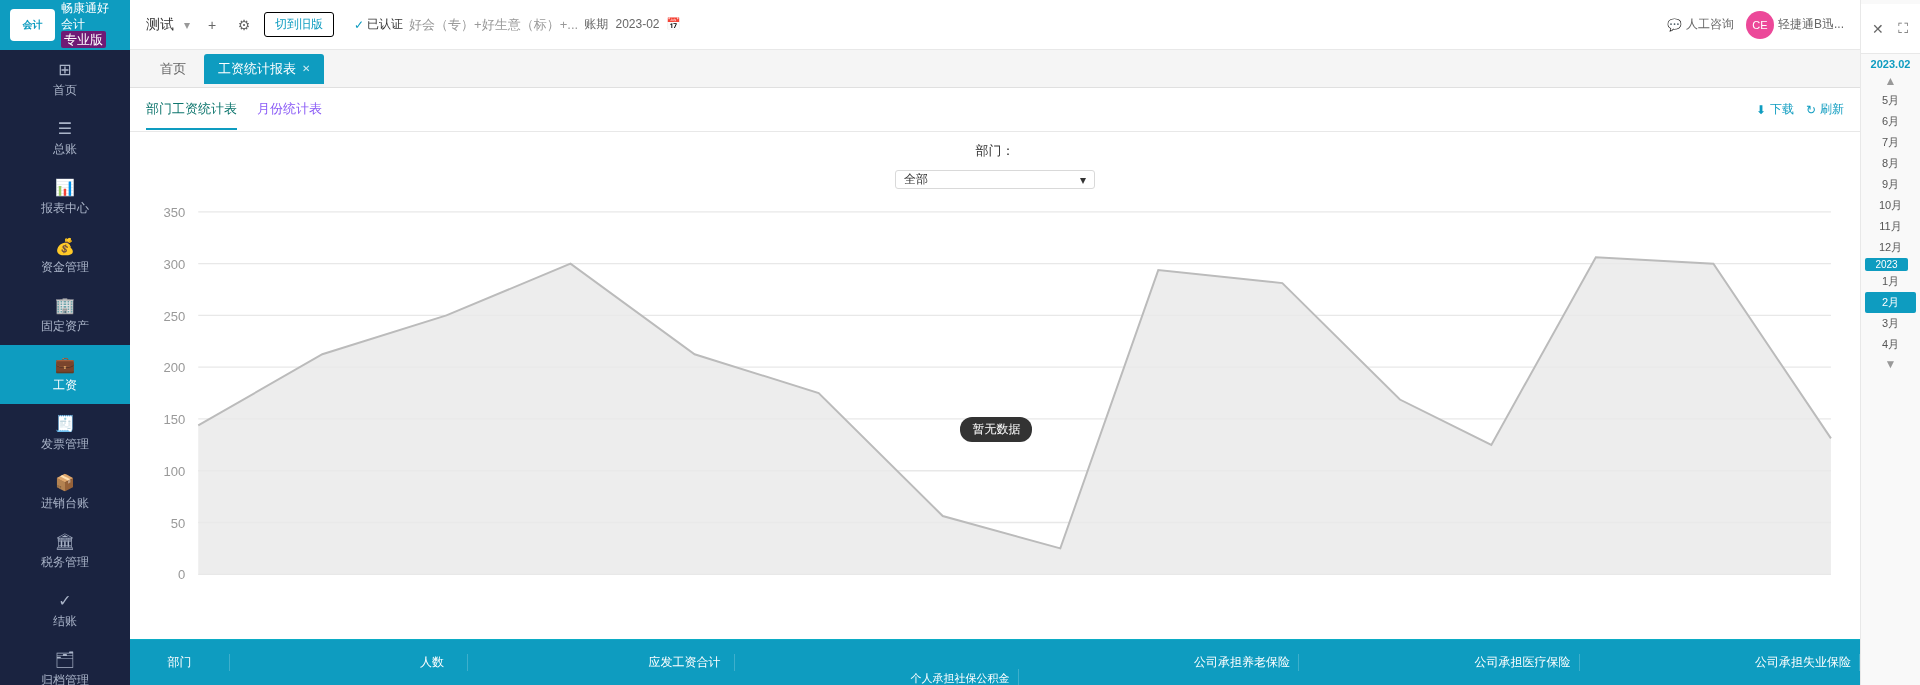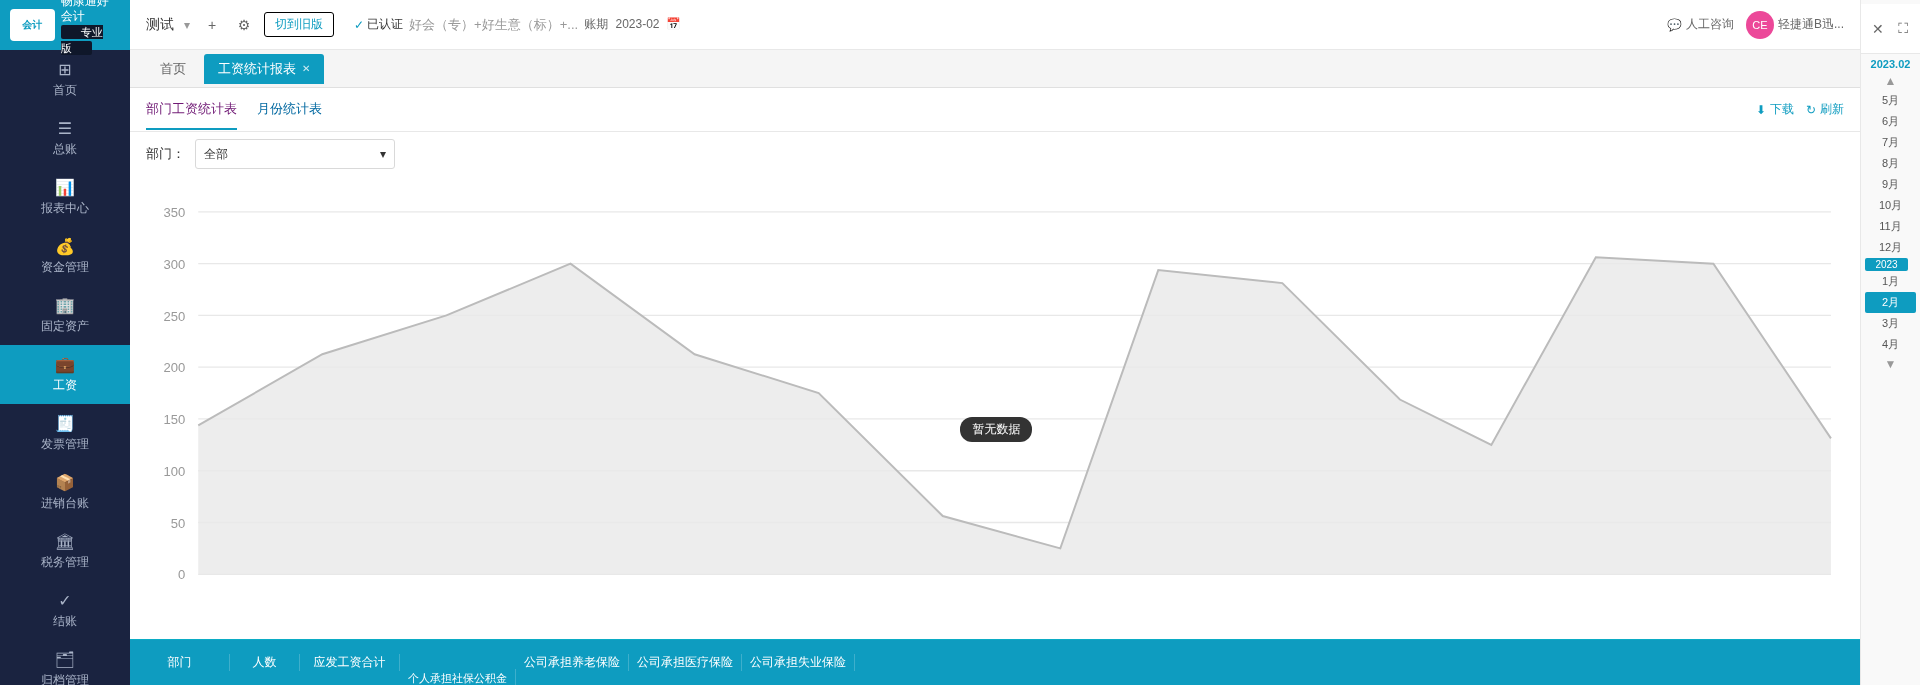--- a/index.html
+++ b/index.html
@@ -34,24 +34,24 @@
       color: #0e9cc0;
       font-size: 10px;
       font-weight: bold;
     }
     .sidebar-logo-text {
       font-size: 12px;
       line-height: 1.3;
       color: #fff;
     }
     .sidebar-logo-text .pro {
-      font-size: 11px;
-      background: #0f172a;
+      font-size: 13px;
+      background: #701a75;
       border-radius: 2px;
-      padding: 1px 20px;
+      padding: 1px 3px;
     }
     .sidebar-nav {
       display: flex;
       flex-direction: column;
       flex: 1;
     }
     .sidebar-item {
       display: flex;
       flex-direction: column;
       align-items: center;
@@ -199,26 +199,26 @@
       display: flex;
       align-items: center;
       padding: 0 16px;
       height: 44px;
       border-bottom: 1px solid #e8e8e8;
       gap: 20px;
     }
     .subtab-item {
       font-size: 13px;
       cursor: pointer;
-      color: #0369a1;
+      color: #8b5cf6;
       padding: 10px 0;
       border-bottom: 2px solid transparent;
     }
     .subtab-item.active {
-      color: #701a75;
+      color: #0f766e;
       border-bottom: 2px solid #0e9cc0;
     }
     .subtab-actions {
       margin-left: auto;
       display: flex;
       align-items: center;
       gap: 12px;
     }
     .subtab-action-btn {
       display: flex;
@@ -231,20 +231,21 @@
       border: none;
     }
 
     
     .filter-bar {
       display: flex;
       align-items: center;
       padding: 10px 16px;
       gap: 10px;
       height: 44px;
+      flex-direction: column;
     }
     .filter-label {
       font-size: 13px;
       color: #333;
     }
     .filter-select {
       width: 200px;
       height: 30px;
       border: 1px solid #d9d9d9;
       border-radius: 3px;
@@ -282,20 +283,21 @@
     }
 
     
     .table-footer {
       height: 46px;
       background: #0e9cc0;
       display: flex;
       align-items: center;
       border-top: 1px solid #0bacc5;
       flex-shrink: 0;
+      justify-content: space-between;
     }
     .table-footer-cell {
       color: #fff;
       font-size: 12px;
       text-align: center;
       padding: 0 8px;
       white-space: nowrap;
       border-right: 1px solid rgba(255,255,255,0.2);
     }
     .table-footer-cell.wide { min-width: 100px; }

